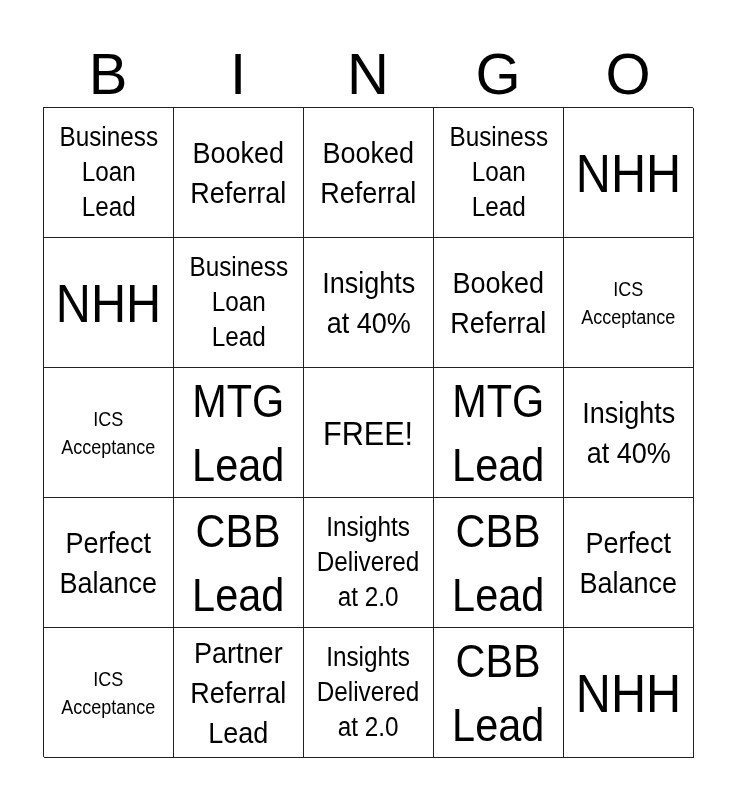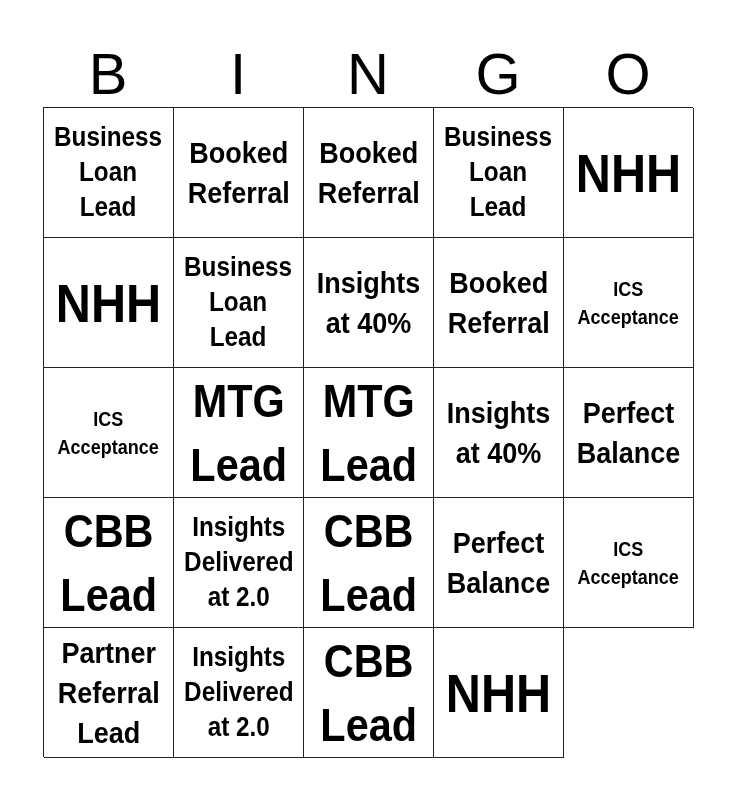--- a/index.html
+++ b/index.html
@@ -5,21 +5,21 @@
     html, body { margin: 0; padding: 0; background: #ffffff; }
     body { width: 736px; height: 800px; position: relative; overflow: hidden;
            font-family: "Liberation Sans", sans-serif; color: #000; }
     .header { position: absolute; left: 43px; top: 40px; width: 650px; height: 68px;
               display: grid; grid-template-columns: repeat(5, 130px); }
     .header .letter { text-align: center; font-size: 58px; line-height: 68px;
                       font-weight: normal; }
     .grid { position: absolute; left: 43px; top: 107px; width: 650px; height: 650px;
             display: grid; grid-template-columns: repeat(5, 130px);
             grid-template-rows: repeat(5, 130px);
-            box-sizing: border-box; border-top: 1.5px solid #222; border-left: 1.5px solid #222; font-weight: bold; }
+            box-sizing: border-box; border-top: 1.5px solid #222; border-left: 1.5px solid #222; }
     .cell { box-sizing: border-box; border-right: 1.5px solid #222; border-bottom: 1.5px solid #222;
             display: flex; align-items: center; justify-content: center; overflow: hidden; }
     .cell span { display: block; text-align: center; white-space: pre-line;
                  transform: scaleX(0.9); transform-origin: center; }
     .s-xs { font-size: 20px; line-height: 28px; }
     .s-sm { font-size: 27px; line-height: 35px; }
     .s-md { font-size: 30px; line-height: 40px; }
     .s-lg { font-size: 34px; line-height: 42px; }
     .s-xl { font-size: 46px; line-height: 64px; }
     .s-xxl { font-size: 54px; line-height: 60px; }
@@ -79,20 +79,23 @@
     </div>
     <div class="cell">
       <span class="s-xs">ICS
 Acceptance</span>
     </div>
     <div class="cell">
       <span class="s-xl">MTG
 Lead</span>
     </div>
     <div class="cell">
+      <span class="s-lg">FREE!</span>
+    </div>
+    <div class="cell">
       <span class="s-xl">MTG
 Lead</span>
     </div>
     <div class="cell">
       <span class="s-md">Insights
 at 40%</span>
     </div>
     <div class="cell">
       <span class="s-md">Perfect
 Balance</span>

